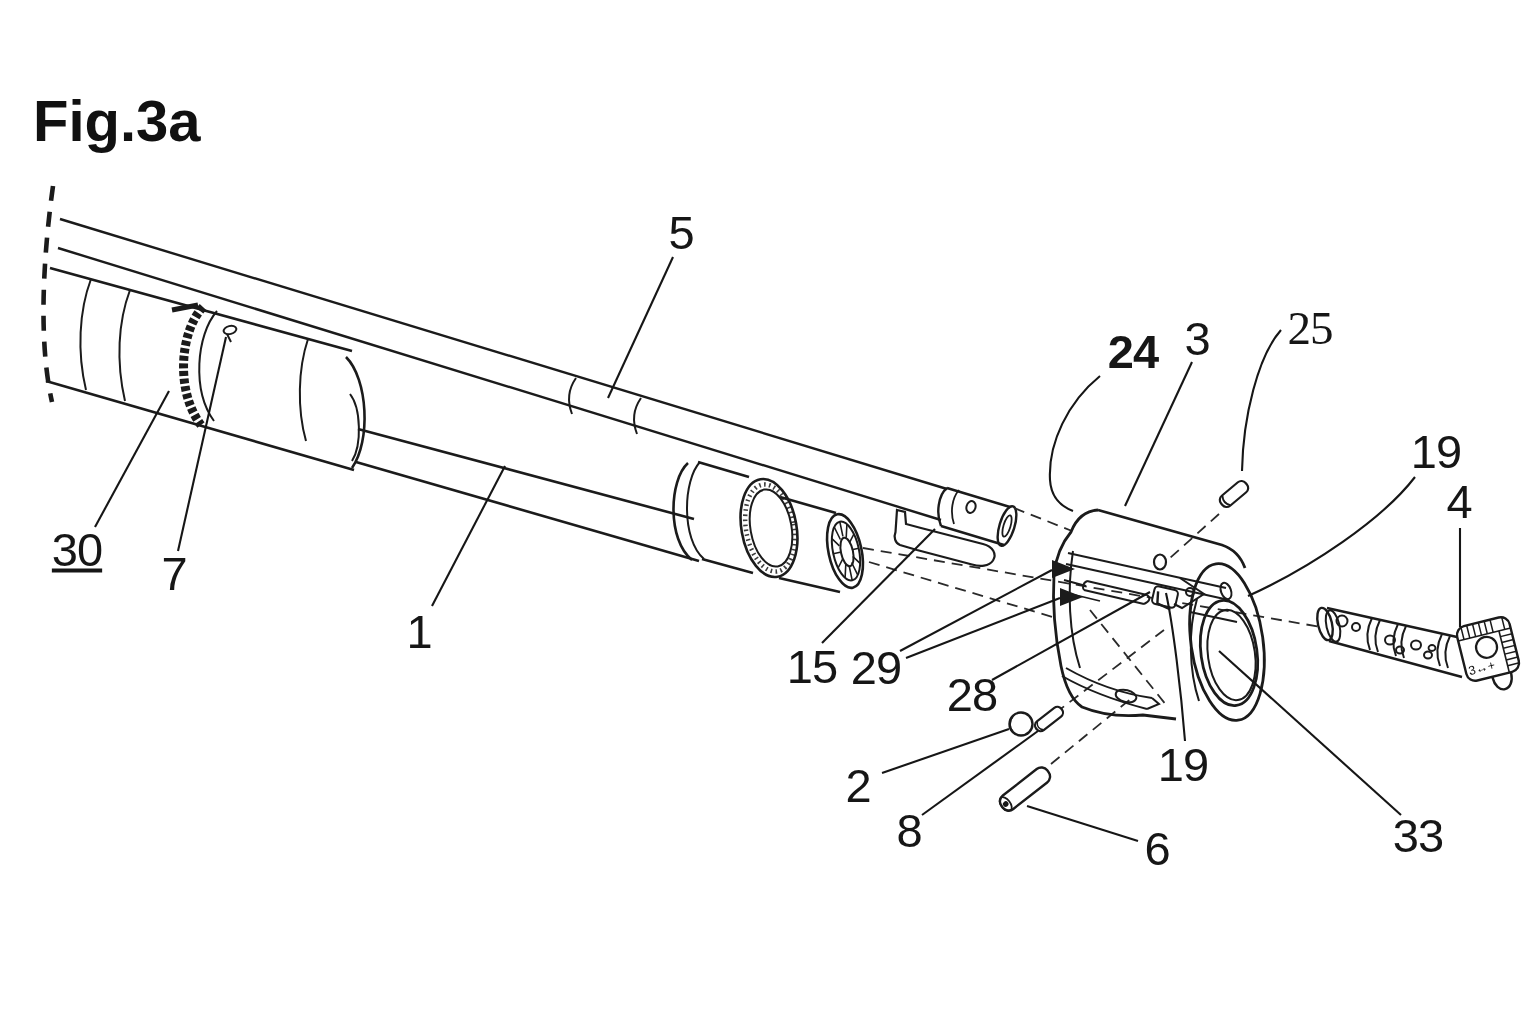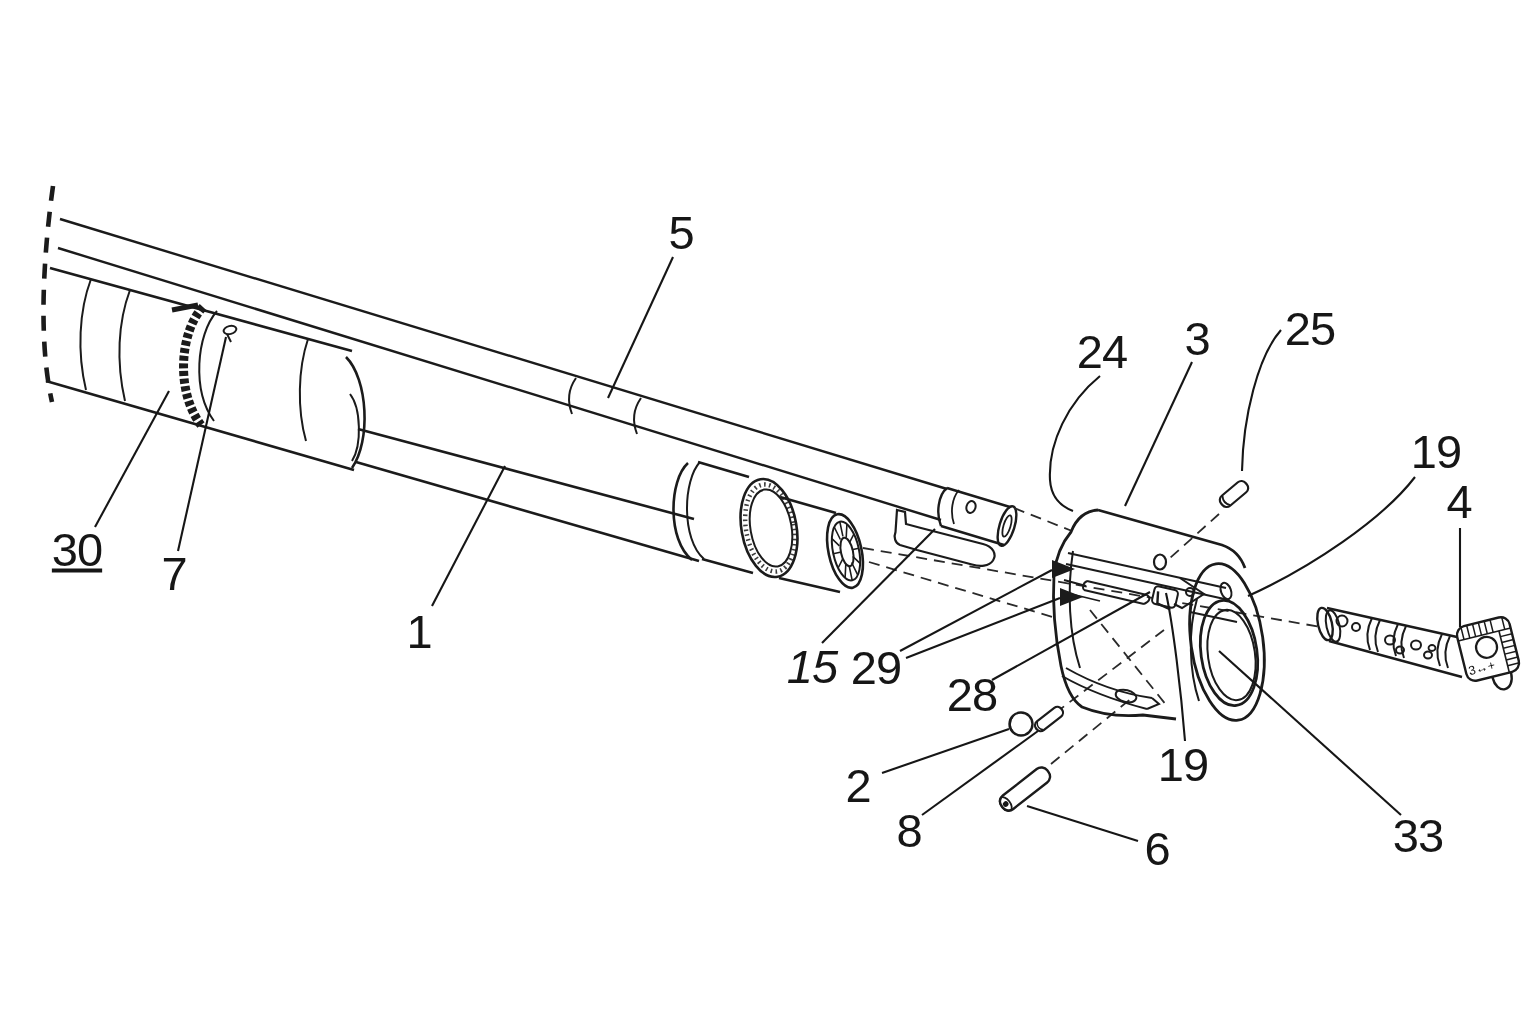--- a/index.html
+++ b/index.html
@@ -12,20 +12,21 @@
   .ref-label{position:absolute;transform:translate(-50%,-50%);
              font:400 47px/1 "Liberation Sans",sans-serif;color:#161616;letter-spacing:-1px;}
   svg *{vector-effect:none;}
   .ln{fill:none;stroke:#1b1b1b;}
 </style>
 </head>
 <body>
 
 <div id="stage">
 
+  <div class="fig-title">Fig.3a</div>
 
   <svg id="drawing" width="1536" height="1024" viewBox="0 0 1536 1024">
 
     <g>
       <path class="ln" d="M53,186 C46,236 42,290 44,336 C45,362 48,384 52,402" stroke-width="4.6" stroke-dasharray="15 11"></path>
     </g>
 
     <g>
       <path class="ln" d="M60,219 L947,489" stroke-width="2.4"></path>
       <path class="ln" d="M58,248 L941,520" stroke-width="2.4"></path>
@@ -212,29 +213,29 @@
       <path d="M1185,741 C1181,690 1173,625 1166,593"></path>
       <path d="M882,773 L1009,729"></path>
       <path d="M922,815 L1038,731"></path>
       <path d="M1138,841 L1027,806"></path>
       <path d="M1401,815 L1219,651"></path>
     </g>
   </svg>
 
   <div class="labels">
       <div class="ref-label" style="left: 681px; top: 232px;">5</div>
-      <div class="ref-label" style="left: 1102px; top: 351px;">24</div>
+      <div class="ref-label" style="left: 1133px; top: 351px; font-weight: bold;">24</div>
       <div class="ref-label" style="left: 1197px; top: 338px;">3</div>
-      <div class="ref-label" style="left: 1310px; top: 328px;">25</div>
+      <div class="ref-label" style="left: 1310px; top: 328px; font-family: Liberation Serif, serif;">25</div>
       <div class="ref-label" style="left: 1436px; top: 451px;">19</div>
       <div class="ref-label" style="left: 1459px; top: 501px;">4</div>
       <div class="ref-label" style="left: 77px; top: 549px; text-decoration: underline;">30</div>
       <div class="ref-label" style="left: 174px; top: 573px;">7</div>
       <div class="ref-label" style="left: 419px; top: 631px;">1</div>
-      <div class="ref-label" style="left: 812px; top: 666px; font-style: italic;">15</div>
+      <div class="ref-label" style="left: 812px; top: 666px;">15</div>
       <div class="ref-label" style="left: 876px; top: 667px; text-align: center;">29</div>
       <div class="ref-label" style="left: 966px; top: 694px; margin-left: 6px;">28</div>
       <div class="ref-label" style="left: 858px; top: 785px;">2</div>
       <div class="ref-label" style="left: 909px; top: 830px;">8</div>
       <div class="ref-label" style="left: 1157px; top: 848px;">6</div>
       <div class="ref-label" style="left: 1183px; top: 764px;">19</div>
       <div class="ref-label" style="left: 1418px; top: 835px;">33</div>
     </div>
 
 </div>

